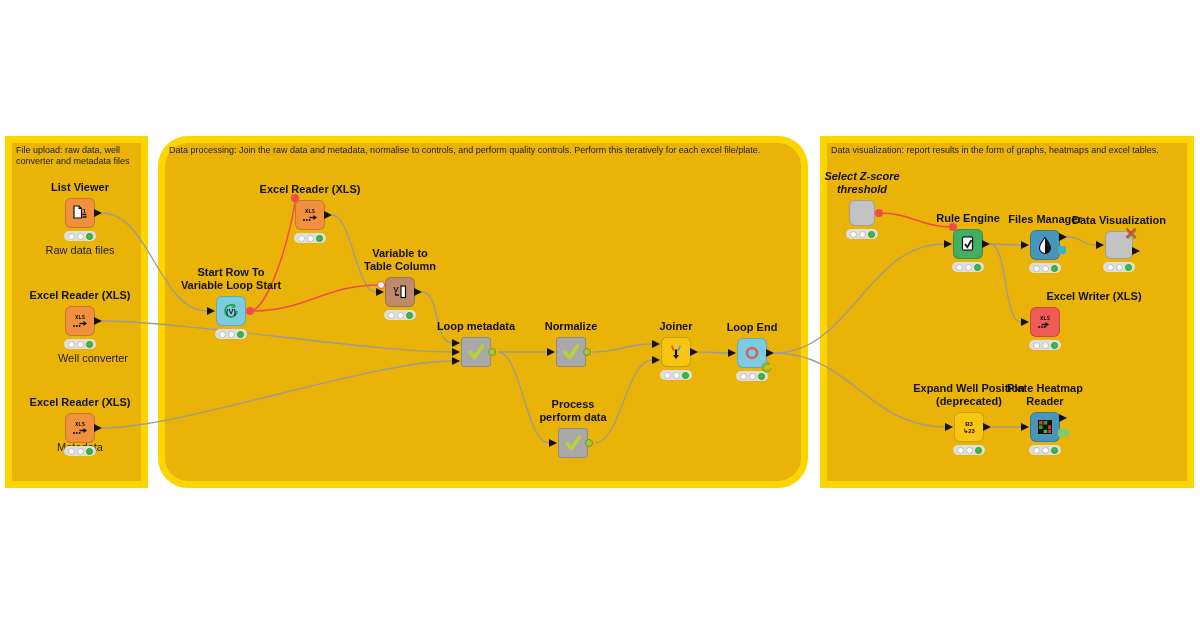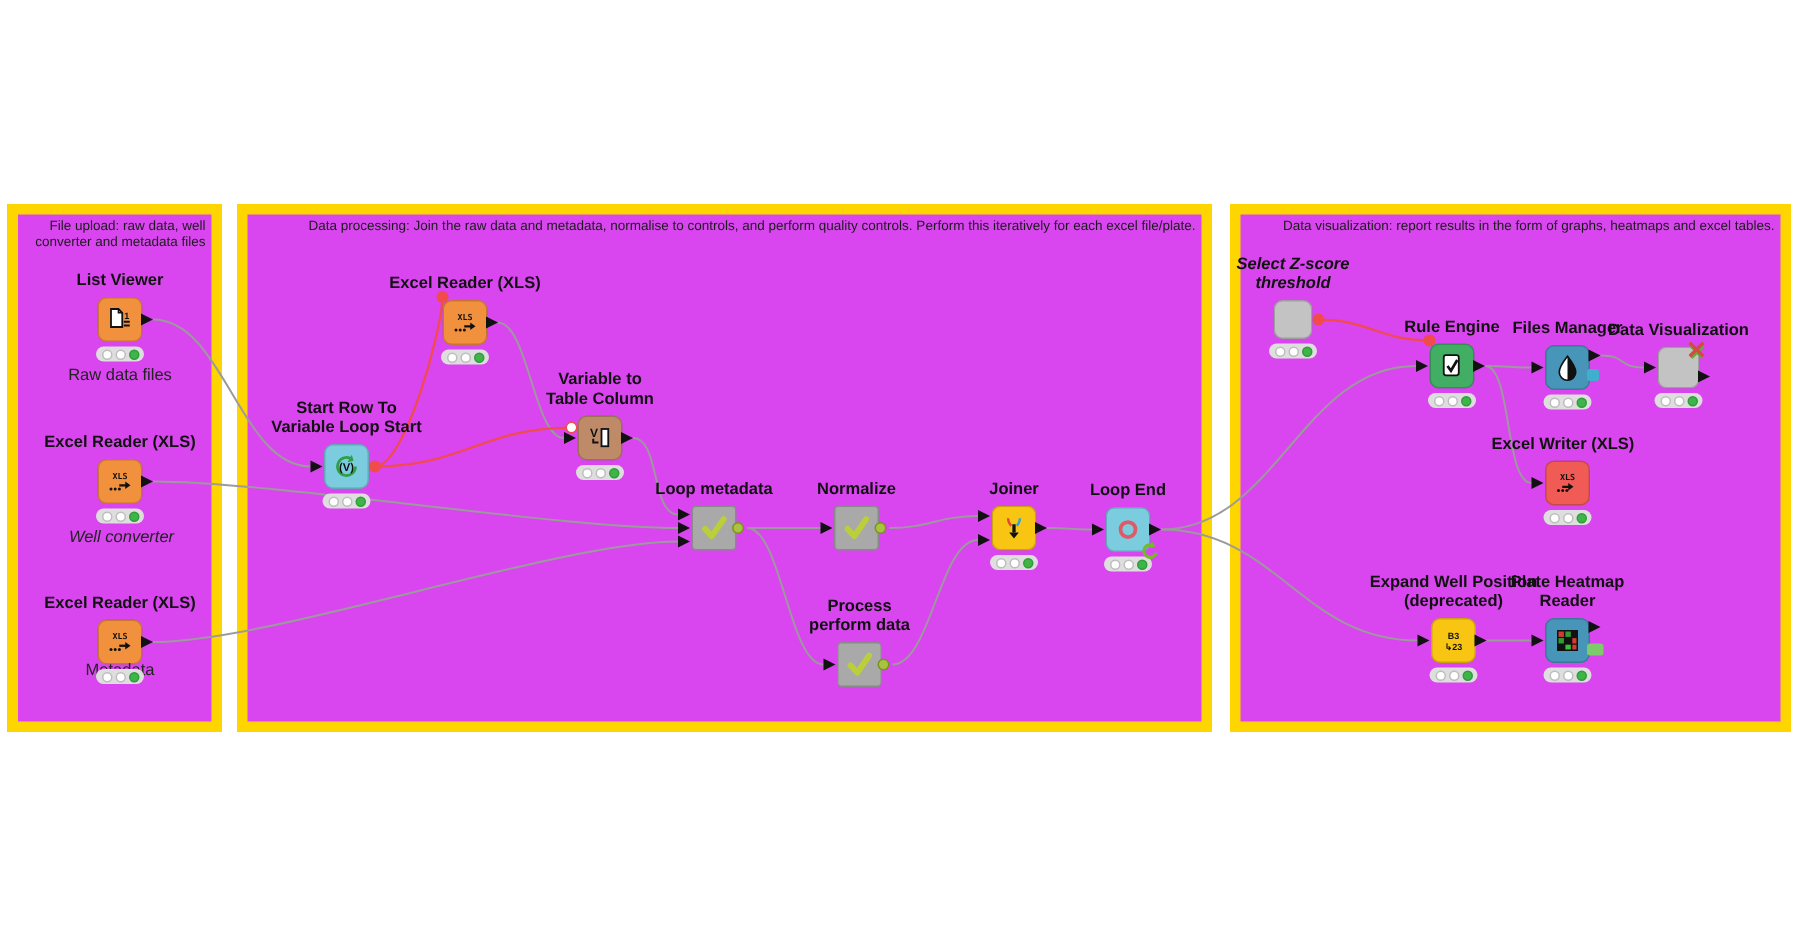--- a/index.html
+++ b/index.html
@@ -1,18 +1,18 @@
 <!DOCTYPE html>
 <html><head>
 <meta charset="utf-8">
 <style>
   html,body{margin:0;padding:0;background:#fff;}
   #canvas{position:relative;width:1200px;height:630px;background:#fff;overflow:hidden;
           font-family:"Liberation Sans",sans-serif;}
-  .panel{position:absolute;box-sizing:border-box;border:7px solid #FFD500;background:#d946ef;z-index:1;text-align:right;}
+  .panel{position:absolute;box-sizing:border-box;border:7px solid #FFD500;background:#eab308;z-index:1;}
   .ann-text{position:absolute;top:2px;left:4px;right:4px;font-size:9px;line-height:11px;color:#1b1b1b;}
   #edges{position:absolute;left:0;top:0;z-index:2;}
   .node{position:absolute;z-index:3;box-sizing:border-box;display:flex;align-items:center;justify-content:center;}
   .icon{line-height:0;}
   .nlabel{position:absolute;z-index:3;width:160px;text-align:center;font-size:11px;font-weight:bold;
           color:#111;line-height:13px;}
   .ncap{position:absolute;z-index:3;width:160px;text-align:center;font-size:11px;color:#222;}
   .tl{position:absolute;z-index:4;width:32px;height:10px;border-radius:5px;background:#DEDEDE;
       display:flex;align-items:center;justify-content:center;gap:2px;box-sizing:border-box;}
   .tl .d{width:7px;height:7px;border-radius:50%;background:#fff;border:1px solid #BDBDBD;box-sizing:border-box;}
@@ -25,21 +25,21 @@
   .dot-flow.open{background:#fff;border:1.8px solid #F14B4B;}
   .badge{position:absolute;z-index:5;line-height:0;}
 </style>
 </head>
 <body>
 
 <div id="canvas" style="width: 1200px; height: 630px;">
   <div class="panel" style="left: 5px; top: 136px; width: 143px; height: 352px; border-color: rgb(255, 213, 0);">
     <div class="ann-text">File upload: raw data, well converter and metadata files</div>
   </div>
-  <div class="panel" style="left: 158px; top: 136px; width: 650px; height: 352px; border-color: rgb(255, 213, 0);">
+  <div class="panel" style="left: 158px; top: 136px; width: 650px; height: 352px; border-color: rgb(255, 213, 0); border-radius: 30px;">
     <div class="ann-text">Data processing: Join the raw data and metadata, normalise to controls, and perform quality controls. Perform this iteratively for each excel file/plate.</div>
   </div>
   <div class="panel" style="left: 820px; top: 136px; width: 374px; height: 352px; border-color: rgb(255, 213, 0);">
     <div class="ann-text">Data visualization: report results in the form of graphs, heatmaps and excel tables.</div>
   </div>
   <svg id="edges" width="1200" height="630">
       <path d="M102 213 C149.25 213, 159.75 311, 207 311" fill="none" stroke="#9B9B9B" stroke-width="1.3"></path>
       <path d="M102 321 C182 321, 372 352, 452 352" fill="none" stroke="#9B9B9B" stroke-width="1.3"></path>
       <path d="M102 428 C182 428, 372 361, 452 361" fill="none" stroke="#9B9B9B" stroke-width="1.3"></path>
       <path d="M332 215 C351.8 215, 356.2 292, 376 292" fill="none" stroke="#9B9B9B" stroke-width="1.3"></path>
@@ -89,21 +89,21 @@
           </svg></span>
       </div>
       <div class="nlabel" style="left: 0px; top: 289px;">
         <div>Excel Reader (XLS)</div>
       </div>
       <div class="tl" style="left: 64px; top: 339px;">
         <span class="d"></span>
         <span class="d"></span>
         <span class="d on"></span>
       </div>
-      <div class="ncap" style="left: 1px; top: 352px; font-style: italic;">Well converter</div>
+      <div class="ncap" style="left: 13px; top: 352px;">Well converter</div>
       <div class="port tri" style="left: 94px; top: 316.5px;"></div>
       <div class="node" style="left: 65px; top: 413px; width: 30px; height: 30px; background: rgb(242, 145, 61); border-radius: 6px; border: 1px solid rgba(0, 0, 0, 0.18);">
         <span class="icon"><svg width="20" height="20" viewBox="0 0 20 20">
             <text x="10" y="8" font-size="5.6" font-weight="bold" text-anchor="middle" font-family="DejaVu Sans Mono,monospace" fill="#111">XLS</text>
             <path d="M9.5 12.5h4.5" stroke="#111" stroke-width="1.5"></path>
             <path d="M13.5 10l3.5 2.5-3.5 2.5z" fill="#111"></path>
             <circle cx="4" cy="15" r="1" fill="#111"></circle>
             <circle cx="6.8" cy="15" r="1" fill="#111"></circle>
             <circle cx="9.6" cy="15" r="1" fill="#111"></circle>
           </svg></span>
@@ -310,21 +310,21 @@
       <div class="node" style="left: 1030px; top: 307px; width: 30px; height: 30px; background: rgb(241, 91, 85); border-radius: 6px; border: 1px solid rgba(0, 0, 0, 0.18);">
         <span class="icon"><svg width="20" height="20" viewBox="0 0 20 20">
             <text x="10" y="8" font-size="5.6" font-weight="bold" text-anchor="middle" font-family="DejaVu Sans Mono,monospace" fill="#111">XLS</text>
             <path d="M6.5 12.5H11" stroke="#111" stroke-width="1.5"></path>
             <path d="M10.5 10l3.5 2.5-3.5 2.5z" fill="#111"></path>
             <circle cx="4" cy="15" r="1" fill="#111"></circle>
             <circle cx="6.8" cy="15" r="1" fill="#111"></circle>
             <circle cx="9.6" cy="15" r="1" fill="#111"></circle>
           </svg></span>
       </div>
-      <div class="nlabel" style="left: 962px; top: 290px;">
+      <div class="nlabel" style="left: 1014px; top: 290px;">
         <div>Excel Writer (XLS)</div>
       </div>
       <div class="tl" style="left: 1029px; top: 340px;">
         <span class="d"></span>
         <span class="d"></span>
         <span class="d on"></span>
       </div>
       <div class="port tri" style="left: 1021px; top: 317.5px;"></div>
       <div class="node" style="left: 954px; top: 412px; width: 30px; height: 30px; background: rgb(249, 197, 19); border-radius: 6px; border: 1px solid rgba(0, 0, 0, 0.18);">
         <span class="icon"><svg width="20" height="20" viewBox="0 0 20 20">

